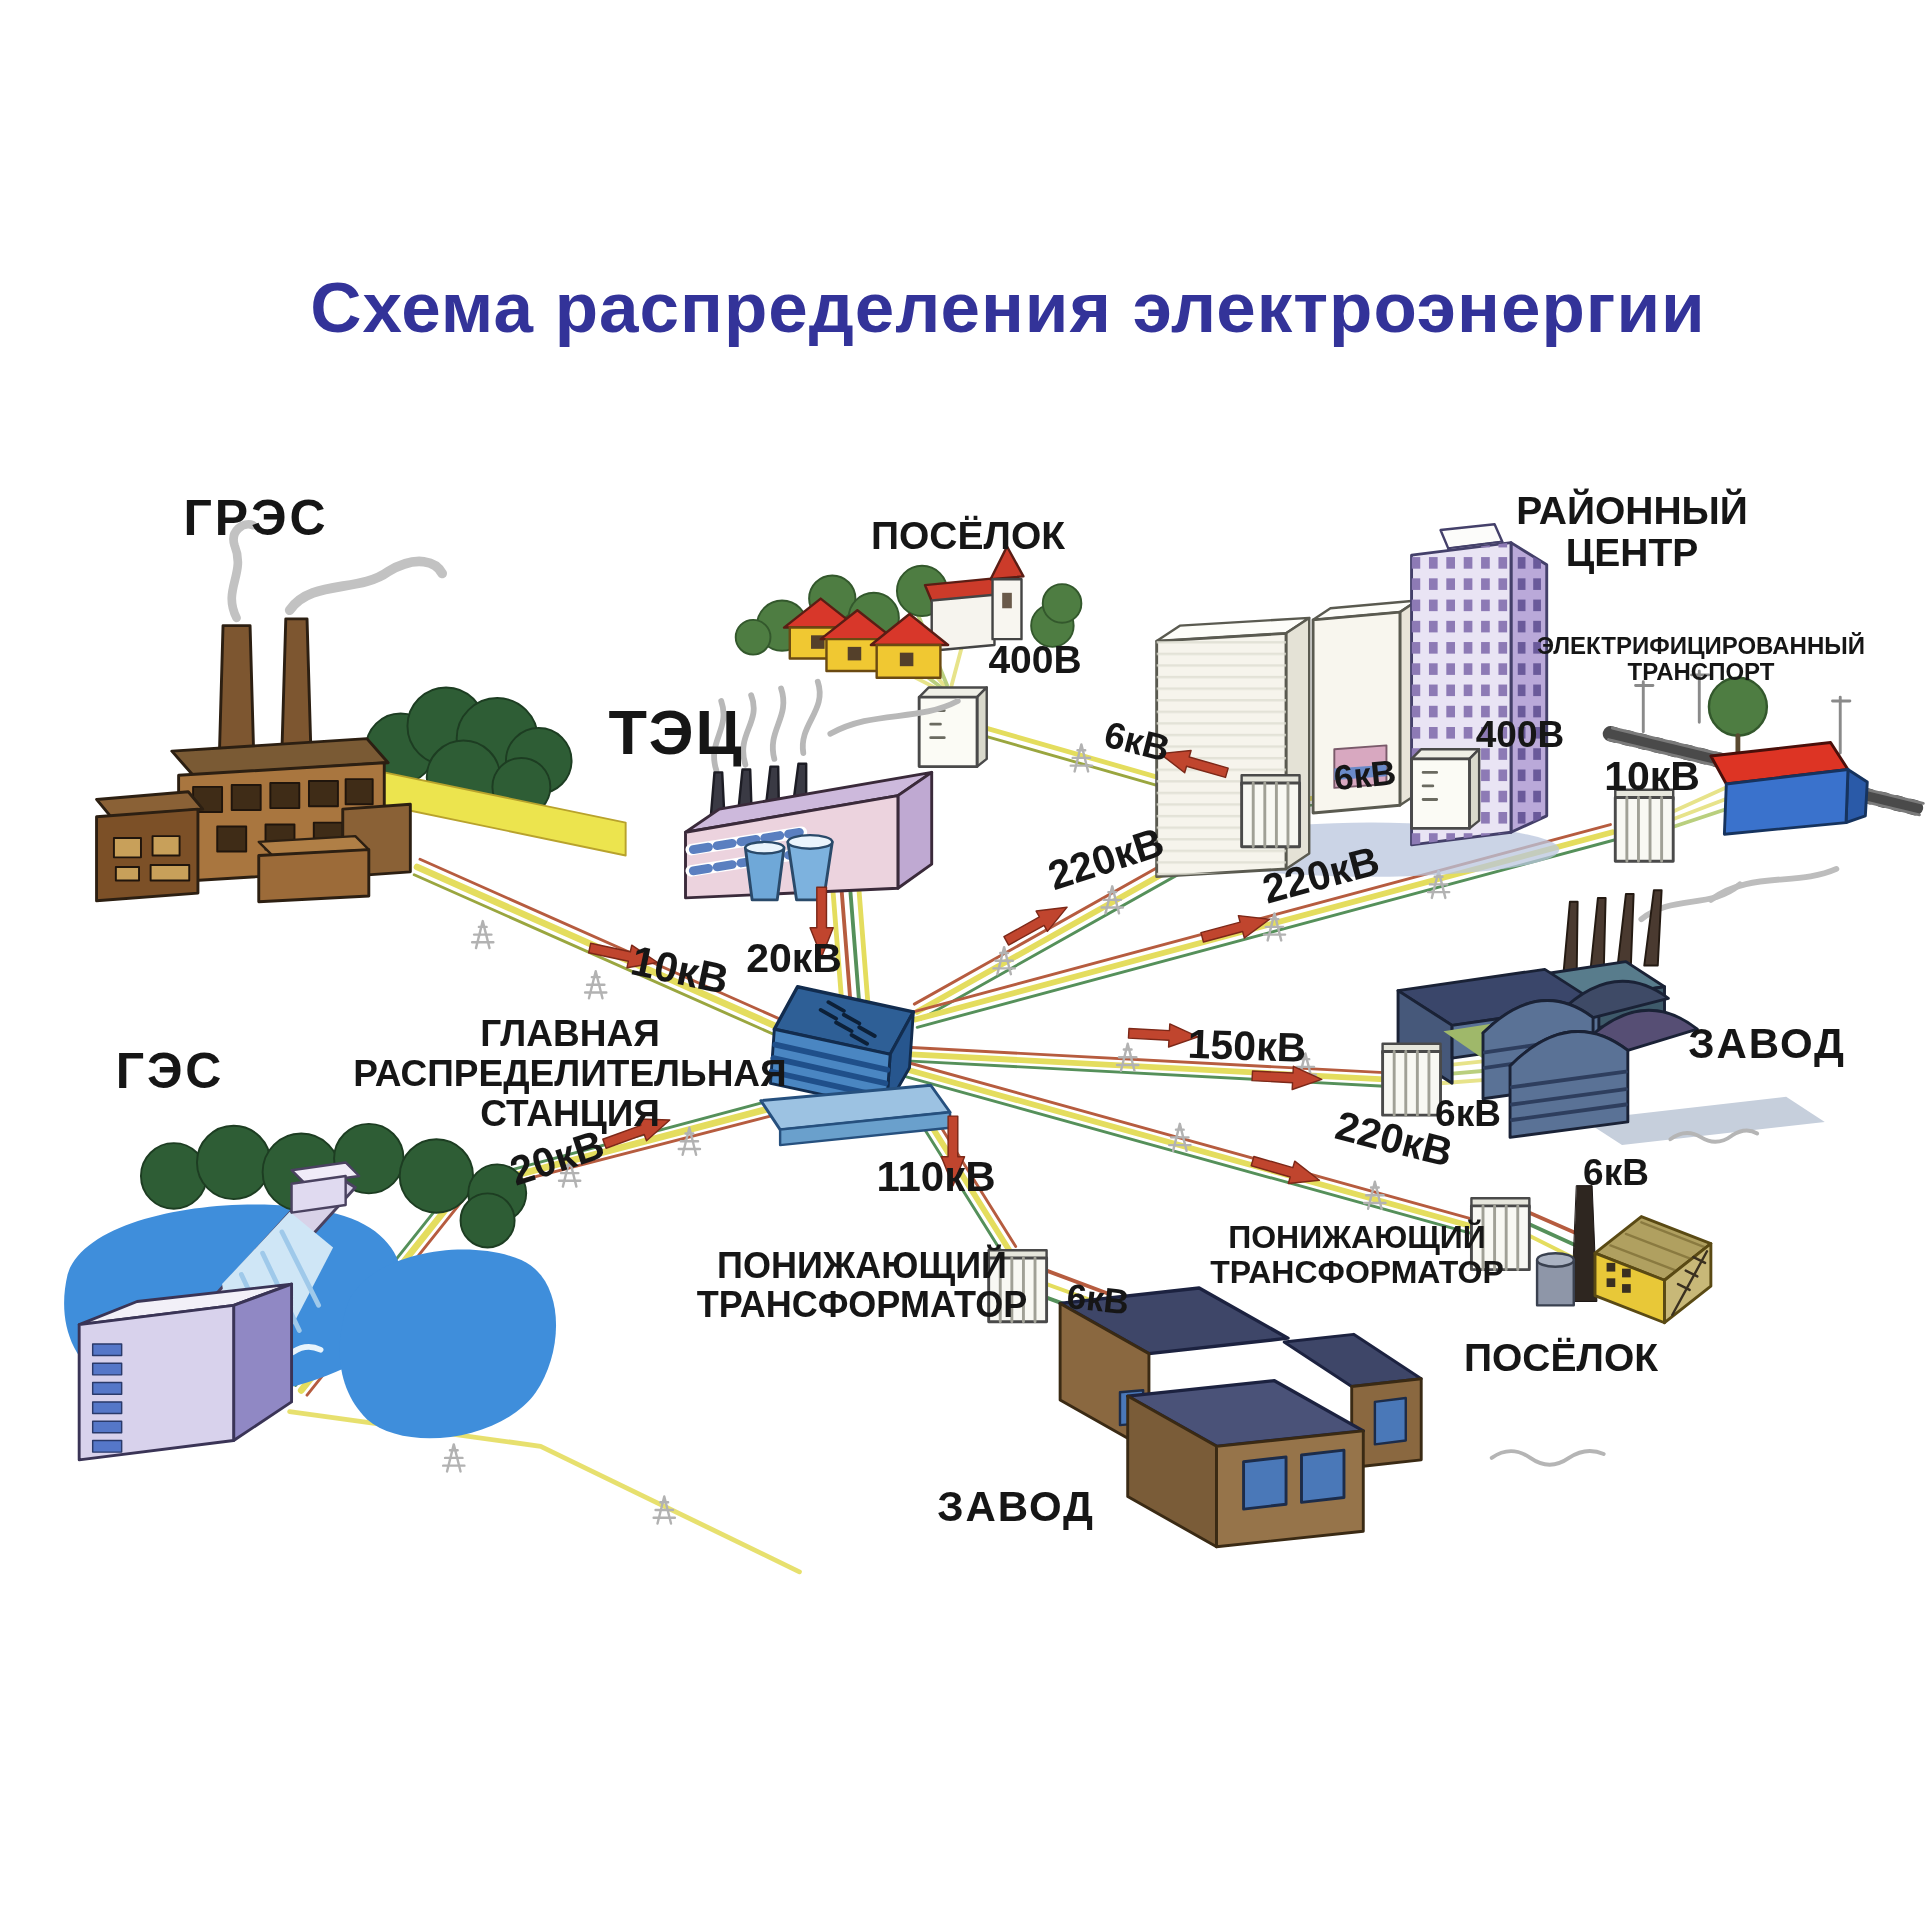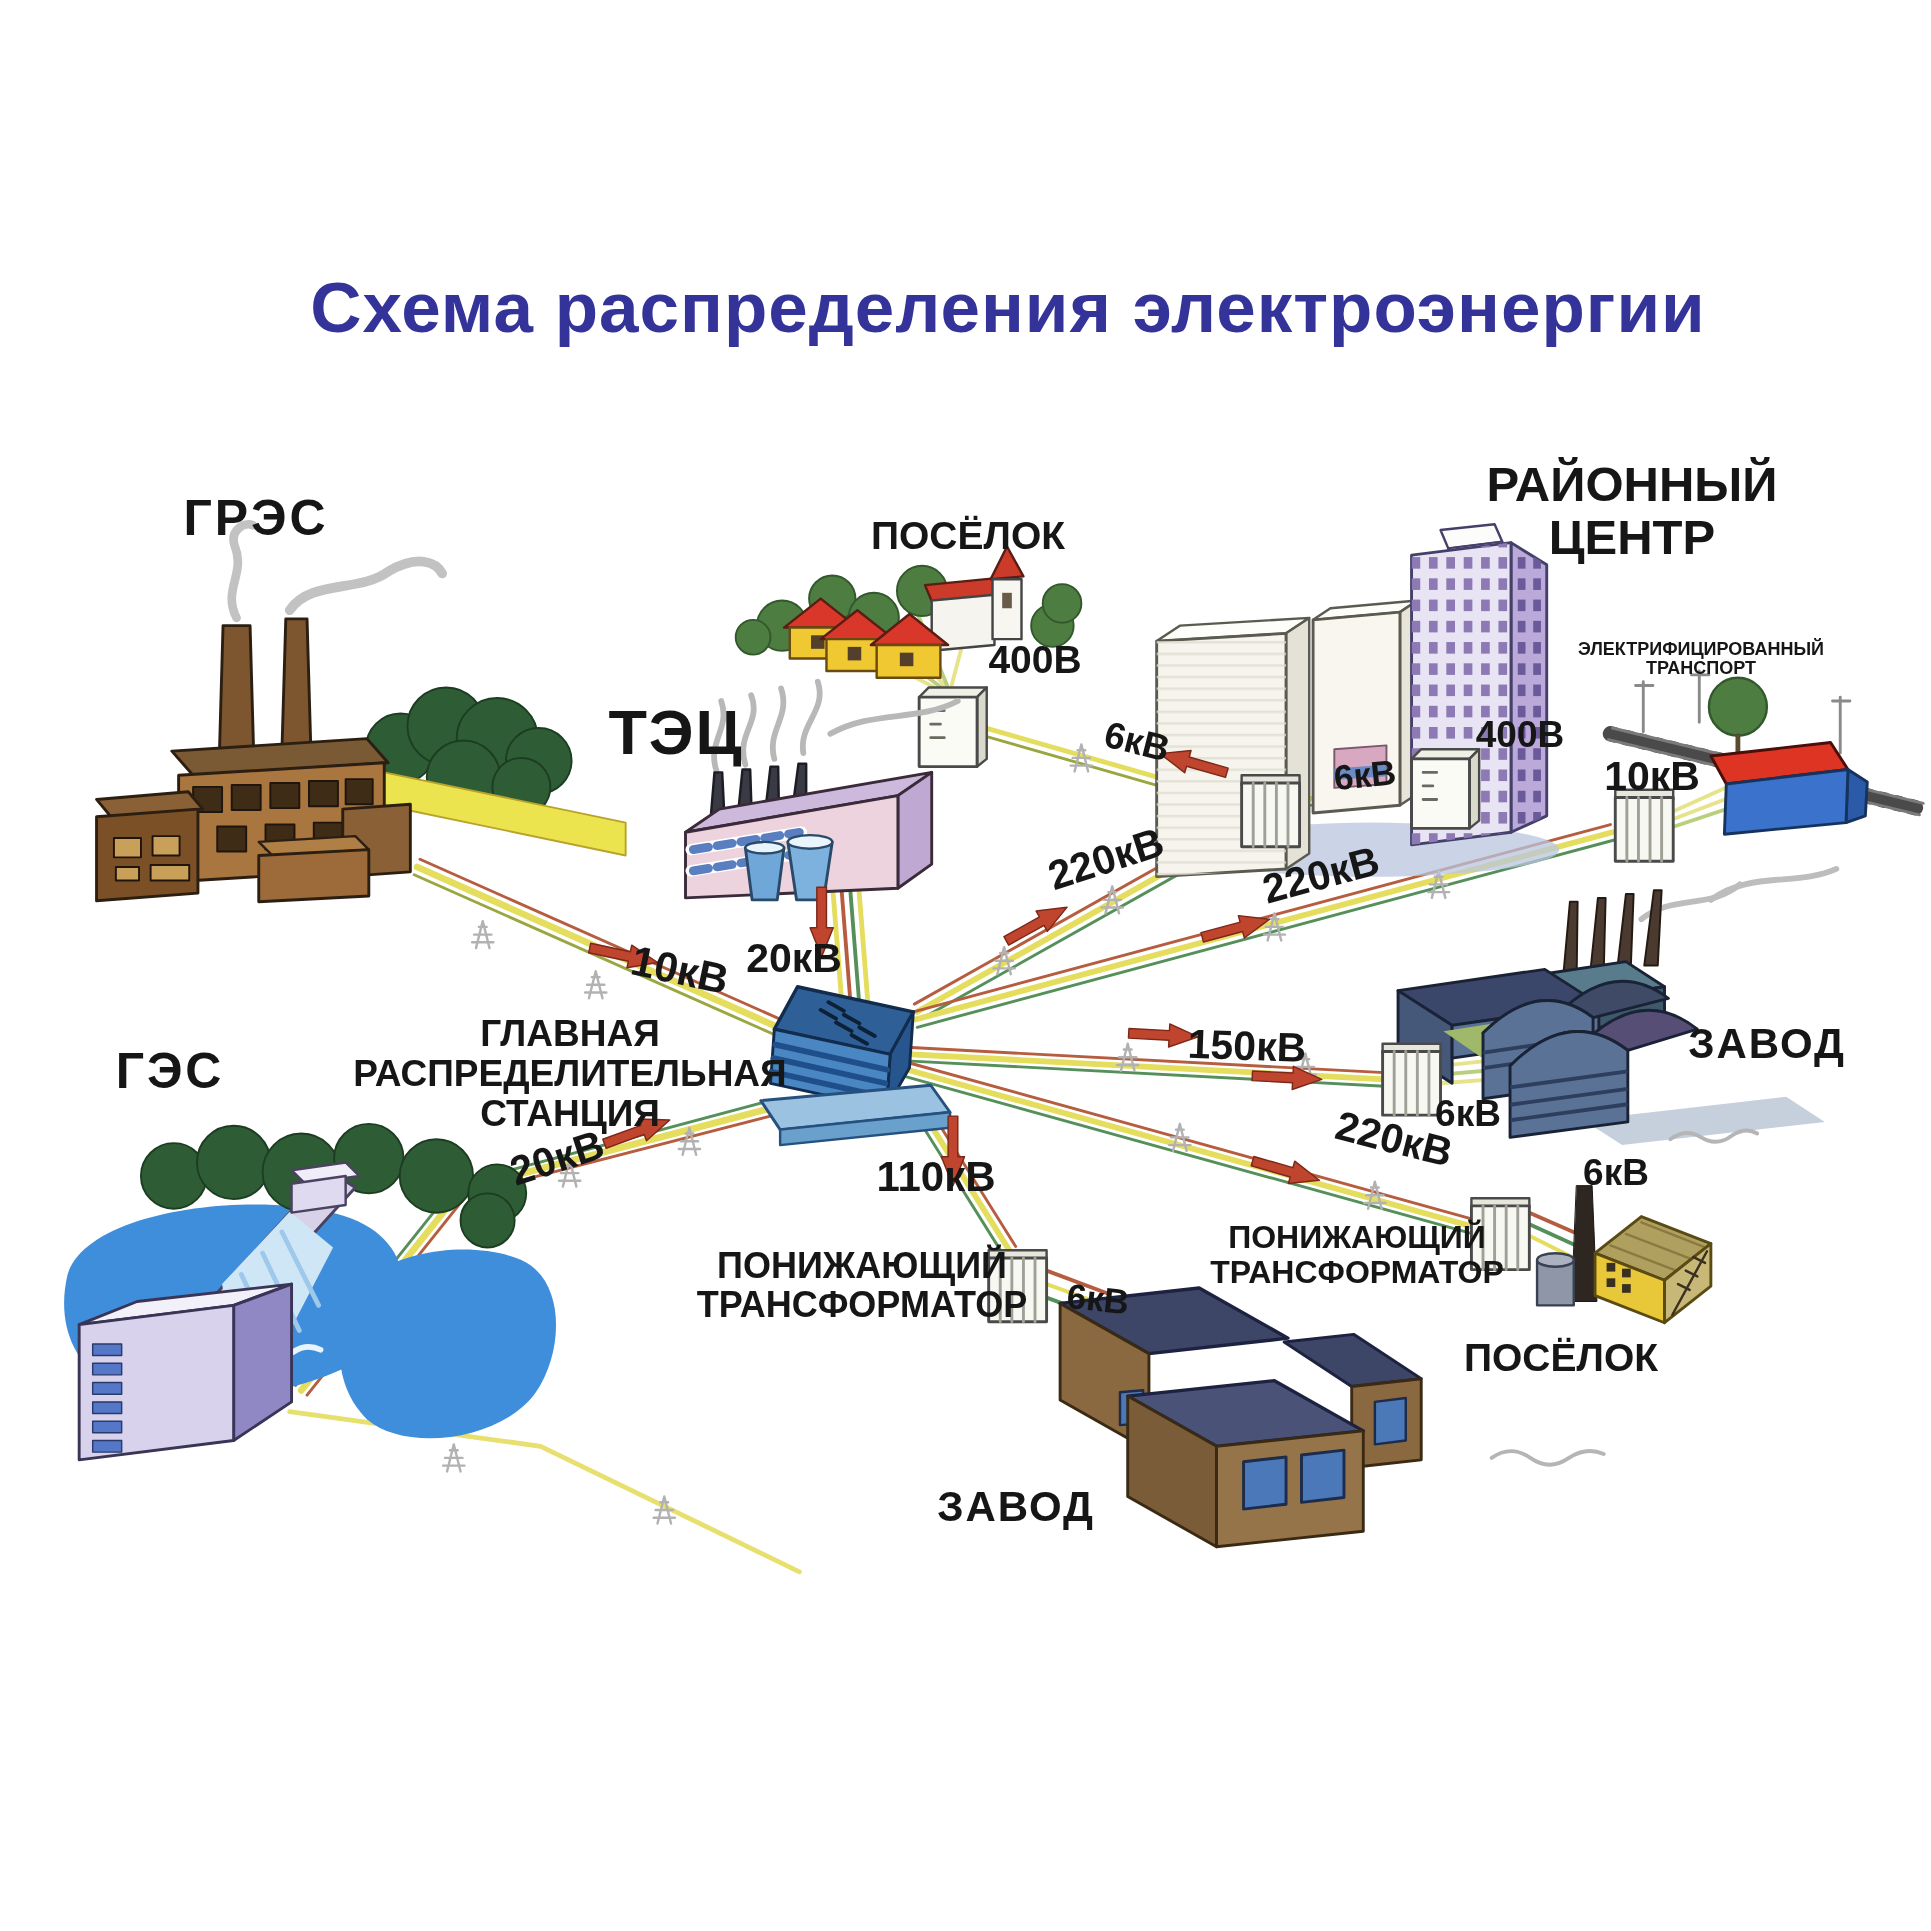--- a/index.html
+++ b/index.html
@@ -453,28 +453,28 @@
     <use href="#arrow" transform="translate(987,1190) rotate(90)"></use>
   </g>
 </svg>
 
 <div class="lbl" style="left:1008px;top:308px;font-size:71px;color:#333399;letter-spacing:1px">Схема распределения электроэнергии</div>
 
 <div class="lbl" style="left:256px;top:518px;font-size:50px;letter-spacing:2.9px">ГРЭС</div>
 
 <div class="lbl" style="left:968px;top:536px;font-size:39px">ПОСЁЛОК</div>
 
-<div class="lbl" style="left:1632px;top:511px;font-size:49px">
+<div class="lbl" style="left:1632px;top:532px;font-size:39px">
   <span>РАЙОННЫЙ</span>
   <span>ЦЕНТР</span>
 </div>
 
 <div class="lbl" style="left:676px;top:732px;font-size:63px;letter-spacing:1.9px">ТЭЦ</div>
 
-<div class="lbl" style="left:1701px;top:659px;font-size:18px">
+<div class="lbl" style="left:1701px;top:659px;font-size:24px">
   <span>ЭЛЕКТРИФИЦИРОВАННЫЙ</span>
   <span>ТРАНСПОРТ</span>
 </div>
 
 <div class="lbl" style="left:570px;top:1074px;font-size:37px">
   <span>ГЛАВНАЯ</span>
   <span>РАСПРЕДЕЛИТЕЛЬНАЯ</span>
   <span>СТАНЦИЯ</span>
 </div>
 

